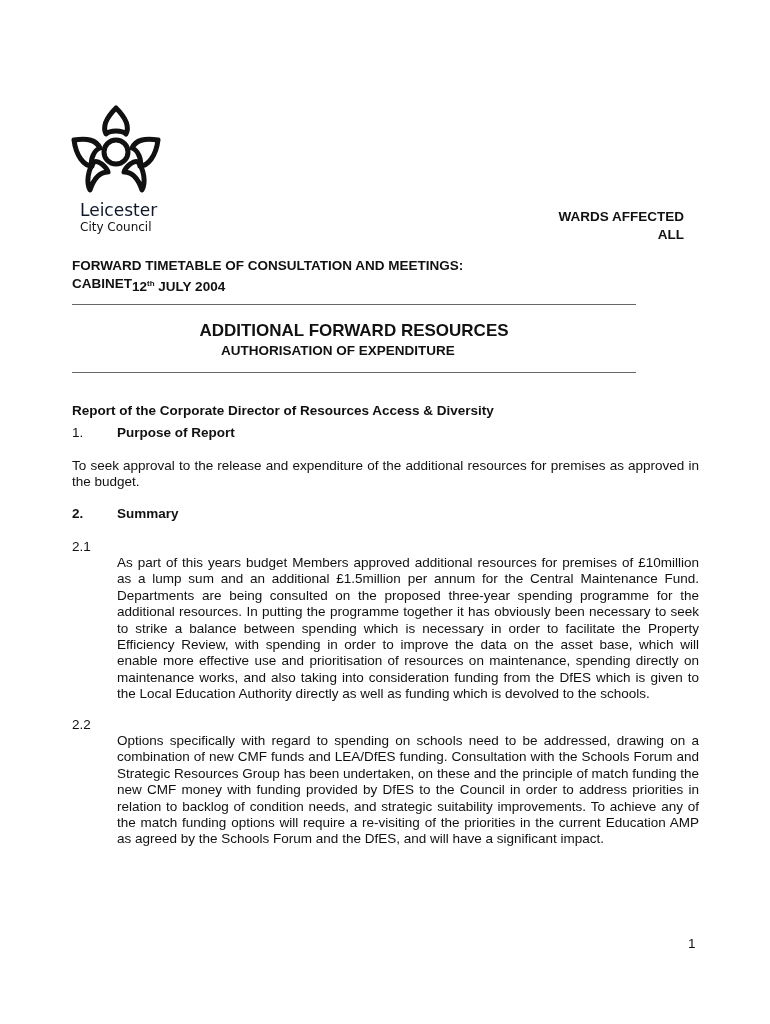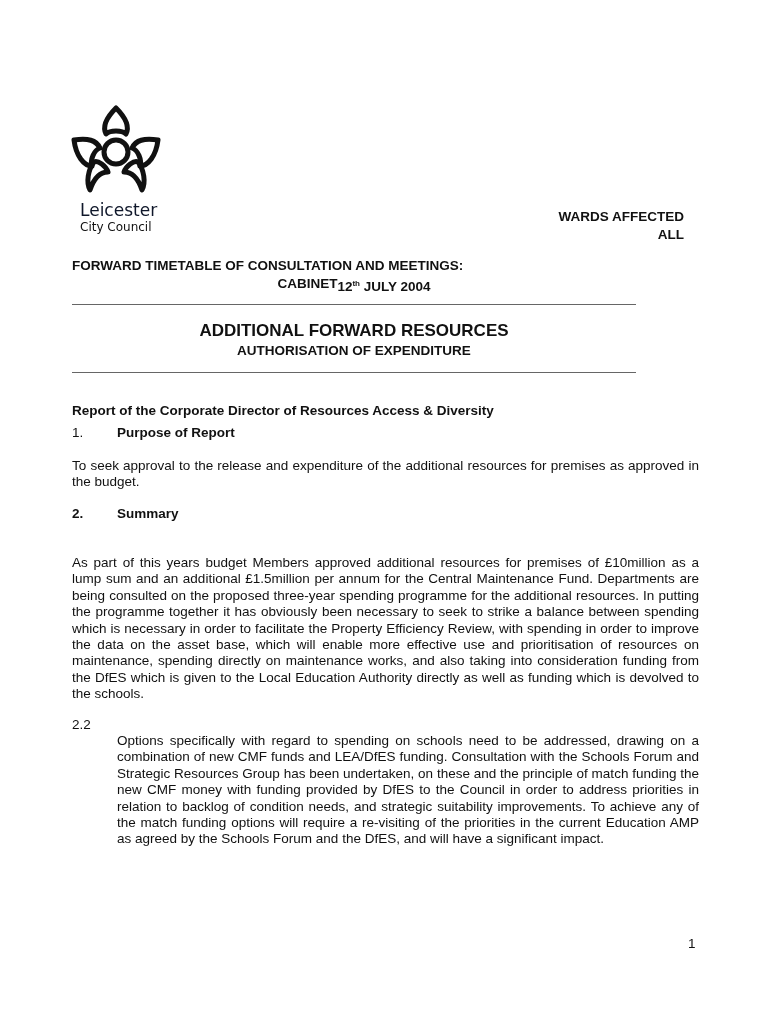--- a/index.html
+++ b/index.html
@@ -5,25 +5,25 @@
   html, body { margin: 0; padding: 0; background: #ffffff; }
   body { width: 770px; height: 1024px; position: relative; overflow: hidden;
          font-family: "Liberation Sans", sans-serif; color: #111111; }
   .abs { position: absolute; }
   .logo { left: 66px; top: 100px; width: 110px; height: 140px; }
   .logo svg { display: block; }
   .logo-name { position: absolute; left: 14px; top: 100px; font-size: 17px; color: #0f172a; white-space: nowrap; font-family: "DejaVu Sans", sans-serif; }
   .logo-sub { position: absolute; left: 14px; top: 120px; font-size: 12px; color: #111; white-space: nowrap; font-family: "DejaVu Sans", sans-serif; }
   .wards { right: 86px; top: 208px; text-align: right; font-weight: bold; font-size: 13.5px; line-height: 18px; }
   .fwd { left: 72px; top: 257px; width: 564px; font-weight: bold; font-size: 13.5px; line-height: 18px; }
-  .fwd .row2 { display: flex; justify-content: center; }
+  .fwd .row2 { display: flex; justify-content: flex-start; }
   sup { font-size: 8px; vertical-align: 5px; }
   .rule { left: 72px; width: 564px; height: 0; border-top: 1px solid #666; }
   .title { left: 72px; top: 321px; width: 564px; text-align: center; font-weight: bold; font-size: 17px; }
-  .subtitle { left: 72px; top: 343px; width: 564px; text-align: center; font-weight: bold; font-size: 13.5px; }
+  .subtitle { left: 56px; top: 343px; width: 564px; text-align: center; font-weight: bold; font-size: 13.5px; }
   .report-by { left: 72px; top: 391px; font-weight: bold; font-size: 13.5px; margin-top: 12px; }
   .heading { left: 72px; font-size: 13.5px; font-weight: bold; display: flex; }
   .heading .num { width: 45px; }
   .heading .num.light { font-weight: normal; }
   .para { left: 72px; width: 627px; font-size: 13.5px; line-height: 16.4px; text-align: justify; }
   .numpara { left: 72px; width: 627px; font-size: 13.5px; line-height: 16.4px; display: flex; }
   .numpara .num { width: 45px; flex: none; }
   .numpara .txt { flex: 1; text-align: justify; margin-top: 16px; }
   .pagenum { left: 688px; top: 936px; font-size: 13.5px; }
 </style>
@@ -72,20 +72,21 @@
   <span>Purpose of Report</span>
 </div>
 <div class="abs para" style="top:458px;">To seek approval to the release and expenditure of the additional resources for premises as approved in the budget.</div>
 
 <div class="abs heading" style="top:506px;">
   <span class="num">2.</span>
   <span>Summary</span>
 </div>
 
 <div class="abs numpara" style="top:539px;">
+  <span class="num">2.1</span>
   <span class="txt">As part of this years budget Members approved additional resources for premises of £10million as a lump sum and an additional £1.5million per annum for the Central Maintenance Fund. Departments are being consulted on the proposed three-year spending programme for the additional resources. In putting the programme together it has obviously been necessary to seek to strike a balance between spending which is necessary in order to facilitate the Property Efficiency Review, with spending in order to improve the data on the asset base, which will enable more effective use and prioritisation of resources on maintenance, spending directly on maintenance works, and also taking into consideration funding from the DfES which is given to the Local Education Authority  directly as well as funding which is devolved to  the schools.</span>
 </div>
 
 <div class="abs numpara" style="top:717px;justify-content:space-between;">
   <span class="num">2.2</span>
   <span class="txt">Options specifically with regard to spending on schools need to be addressed, drawing on a combination of new CMF funds and LEA/DfES funding. Consultation with the Schools Forum and Strategic Resources Group has been undertaken, on these and the principle of match funding the new CMF money with funding provided by DfES to the Council in order to address priorities in relation to backlog of condition needs, and strategic suitability improvements. To achieve any of the match funding options will require a re-visiting of the priorities in the current Education AMP as agreed by the Schools Forum and the DfES, and will have a significant impact.</span>
 </div>
 
 <div class="abs pagenum">1</div>
 

